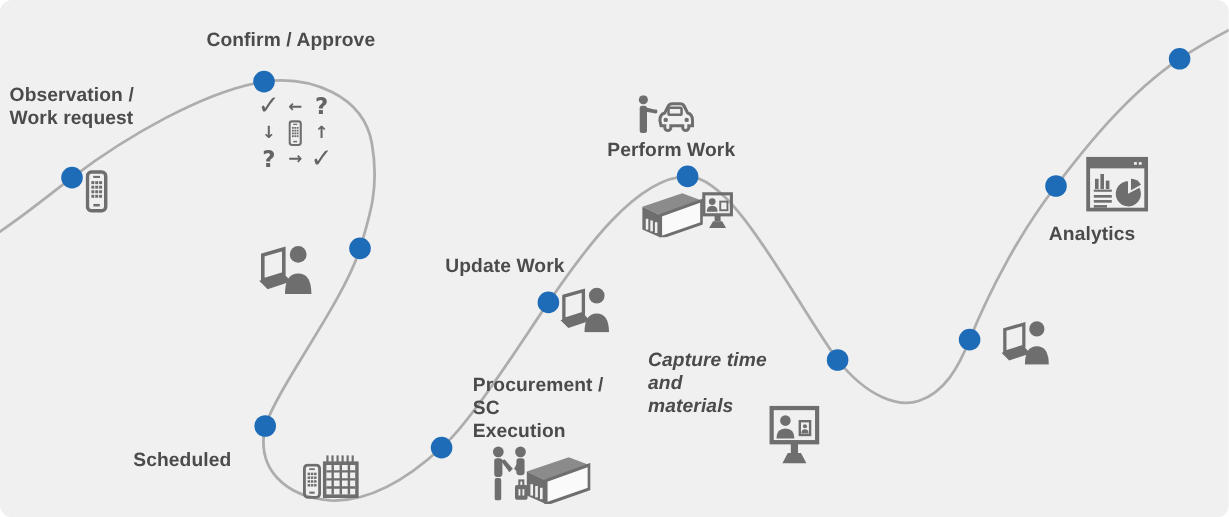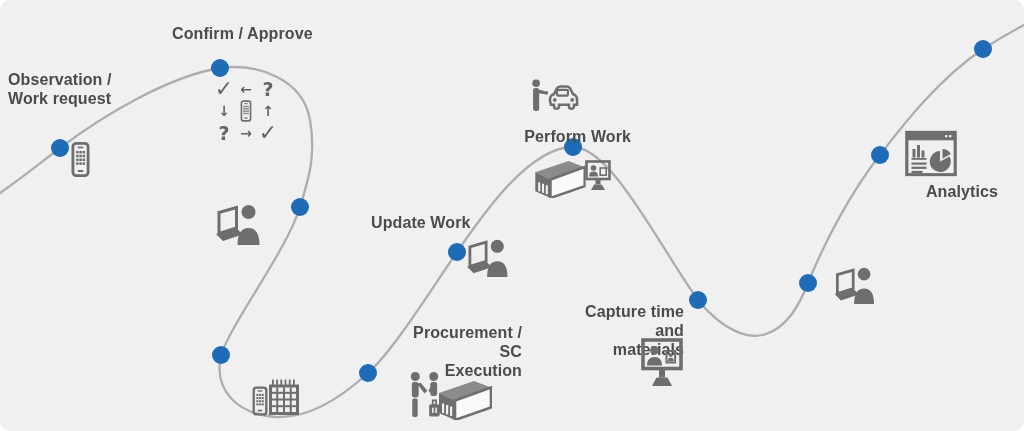--- a/index.html
+++ b/index.html
@@ -7,21 +7,21 @@
     position:relative;width:1024px;height:431px;
     background:#f0f0f1;border-radius:10px;overflow:hidden;
     font-family:"Liberation Sans",sans-serif;
   }
   .layer{position:absolute;left:0;top:0;}
   .label{
     position:absolute;color:#4b4b4b;font-weight:600;
     font-size:16px;line-height:19px;white-space:pre-line;
     letter-spacing:.1px;
   }
-  .center{text-align:right;margin-top:11px;}
+  .center{text-align:left;}
   .ic{position:absolute;color:#6e6e6e;}
   .ic svg{display:block;width:100%;height:100%;}
   .cycle{
     position:absolute;left:213px;top:78px;width:66px;height:64px;
     display:grid;grid-template-columns:repeat(3,1fr);grid-template-rows:repeat(3,1fr);
     place-items:center;color:#646464;
     font-family:"DejaVu Sans",sans-serif;font-weight:700;line-height:1;
   }
   .g-check{font-size:22px;}
   .g-arrow{font-size:14px;}
@@ -183,27 +183,28 @@
         </g>
         <path d="M35,31 L35,20.5 A10.5,10.5 0 1 0 44.5,26 Z" fill="currentColor"></path>
         <path d="M37.5,28 L37.5,18.5 A9.5,9.5 0 0 1 45.8,23.5 Z" fill="currentColor"></path>
       </symbol>
     </defs>
   </svg>
 
   <div class="label" style="left:172px;top:24px;width:150px;">Confirm / Approve</div>
   <div class="label" style="left:8px;top:70px;width:140px;">Observation /
 Work request</div>
+  <div class="label" style="left:111px;top:374px;width:110px;">Scheduled</div>
   <div class="label center" style="left:394px;top:312px;width:128px;">Procurement / SC
 Execution</div>
   <div class="label" style="left:371px;top:213px;width:120px;">Update Work</div>
   <div class="label center" style="left:506px;top:116px;width:125px;">Perform Work</div>
-  <div class="label center" style="left:556px;top:291px;width:128px;">Capture time and
+  <div class="label center" style="left:540px;top:291px;width:128px;font-style:italic;">Capture time and
 materials</div>
-  <div class="label center" style="left:874px;top:171px;width:124px;">Analytics</div>
+  <div class="label center" style="left:874px;top:186px;width:124px;">Analytics</div>
 
   <div class="ic" style="left:71px;top:141px;width:19px;height:37px;">
       <svg viewBox="0 0 20 38">
         <use href="#sym-phone"></use>
       </svg>
     </div>
 
   <div class="cycle">
     <span class="g-check">✓</span>
     <span class="g-arrow">←</span>

